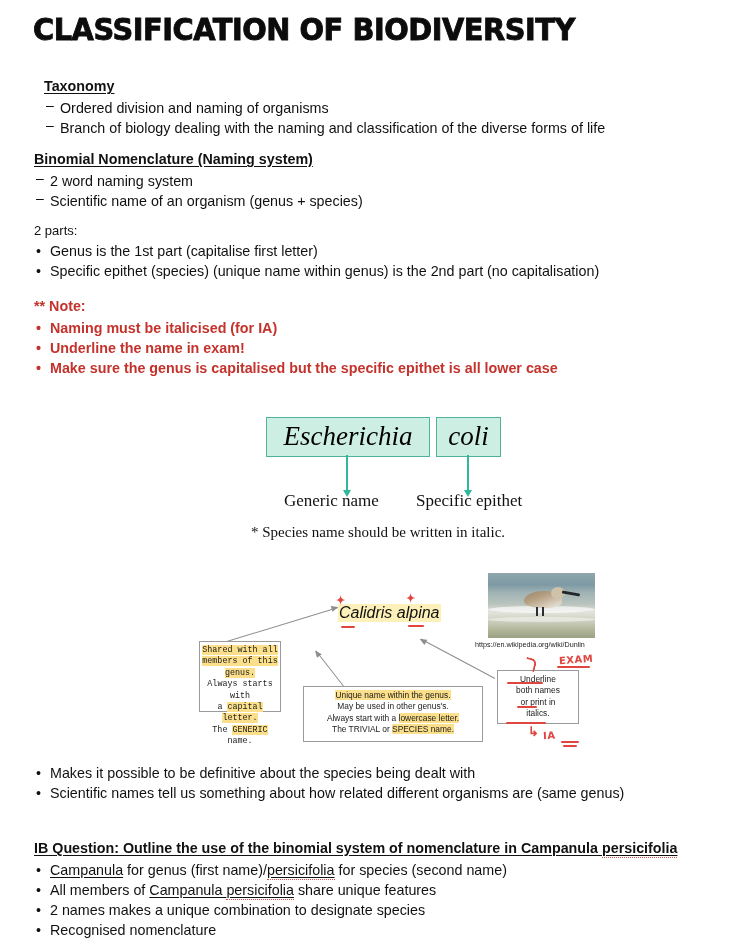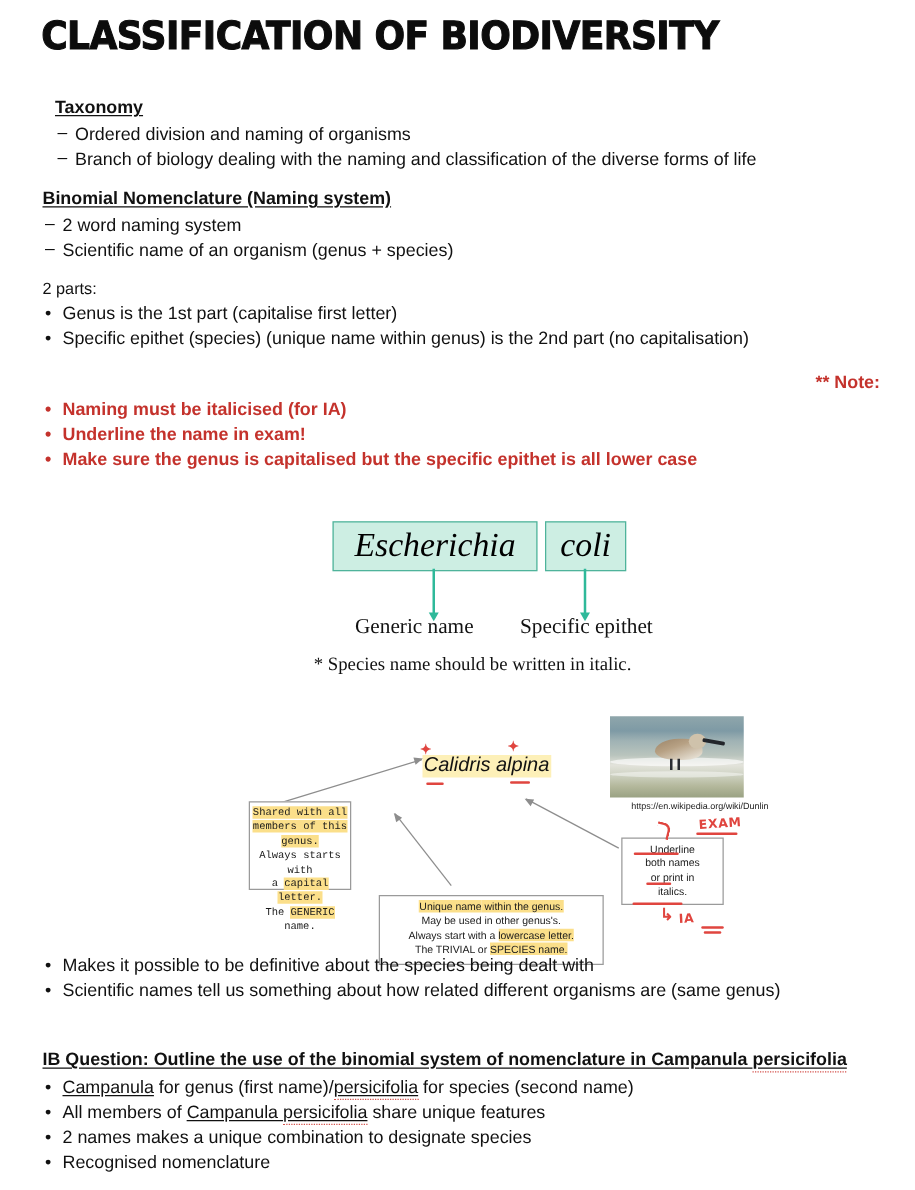--- a/index.html
+++ b/index.html
@@ -71,21 +71,21 @@
     font-size: 13px;
     line-height: 20px;
     color: #111;
   }
 
   
   .red .hd, .red .li {
     color: #c4322c;
     font-weight: 700;
   }
-  .red .hd { text-decoration: none; text-align: right; }
+  .red .hd { text-decoration: none; }
 
   
   .ecoli {
     position: absolute;
     left: 266px;
     top: 417px;
     width: 300px;
     height: 130px;
   }
   .namebox {
@@ -179,27 +179,27 @@
     border: 1px solid #9a9a9a;
     background: #ffffff;
     font-size: 8.4px;
     line-height: 11.4px;
     color: #1a1a1a;
     text-align: center;
     box-sizing: border-box;
     padding: 3px 2px;
   }
   .abox-left  { left: 4px;   top: 69px;  width: 82px;  height: 71px; font-family: Liberation Mono, monospace; }
-  .abox-mid   { left: 108px; top: 114px; width: 180px; height: 56px; margin-top: 30px; }
+  .abox-mid   { left: 108px; top: 114px; width: 180px; height: 56px; }
   .abox-right { left: 302px; top: 98px;  width: 82px;  height: 54px; }
   .hl { background: #fbdf8a; }
 
   .caption-url {
     position: absolute;
-    left: 310px;
+    left: 280px;
     top: 69px;
     width: 115px;
     font-size: 7.2px;
     line-height: 8.6px;
     color: #1b1b1b;
     word-break: break-all;
   }
 
   .photo {
     position: absolute;

